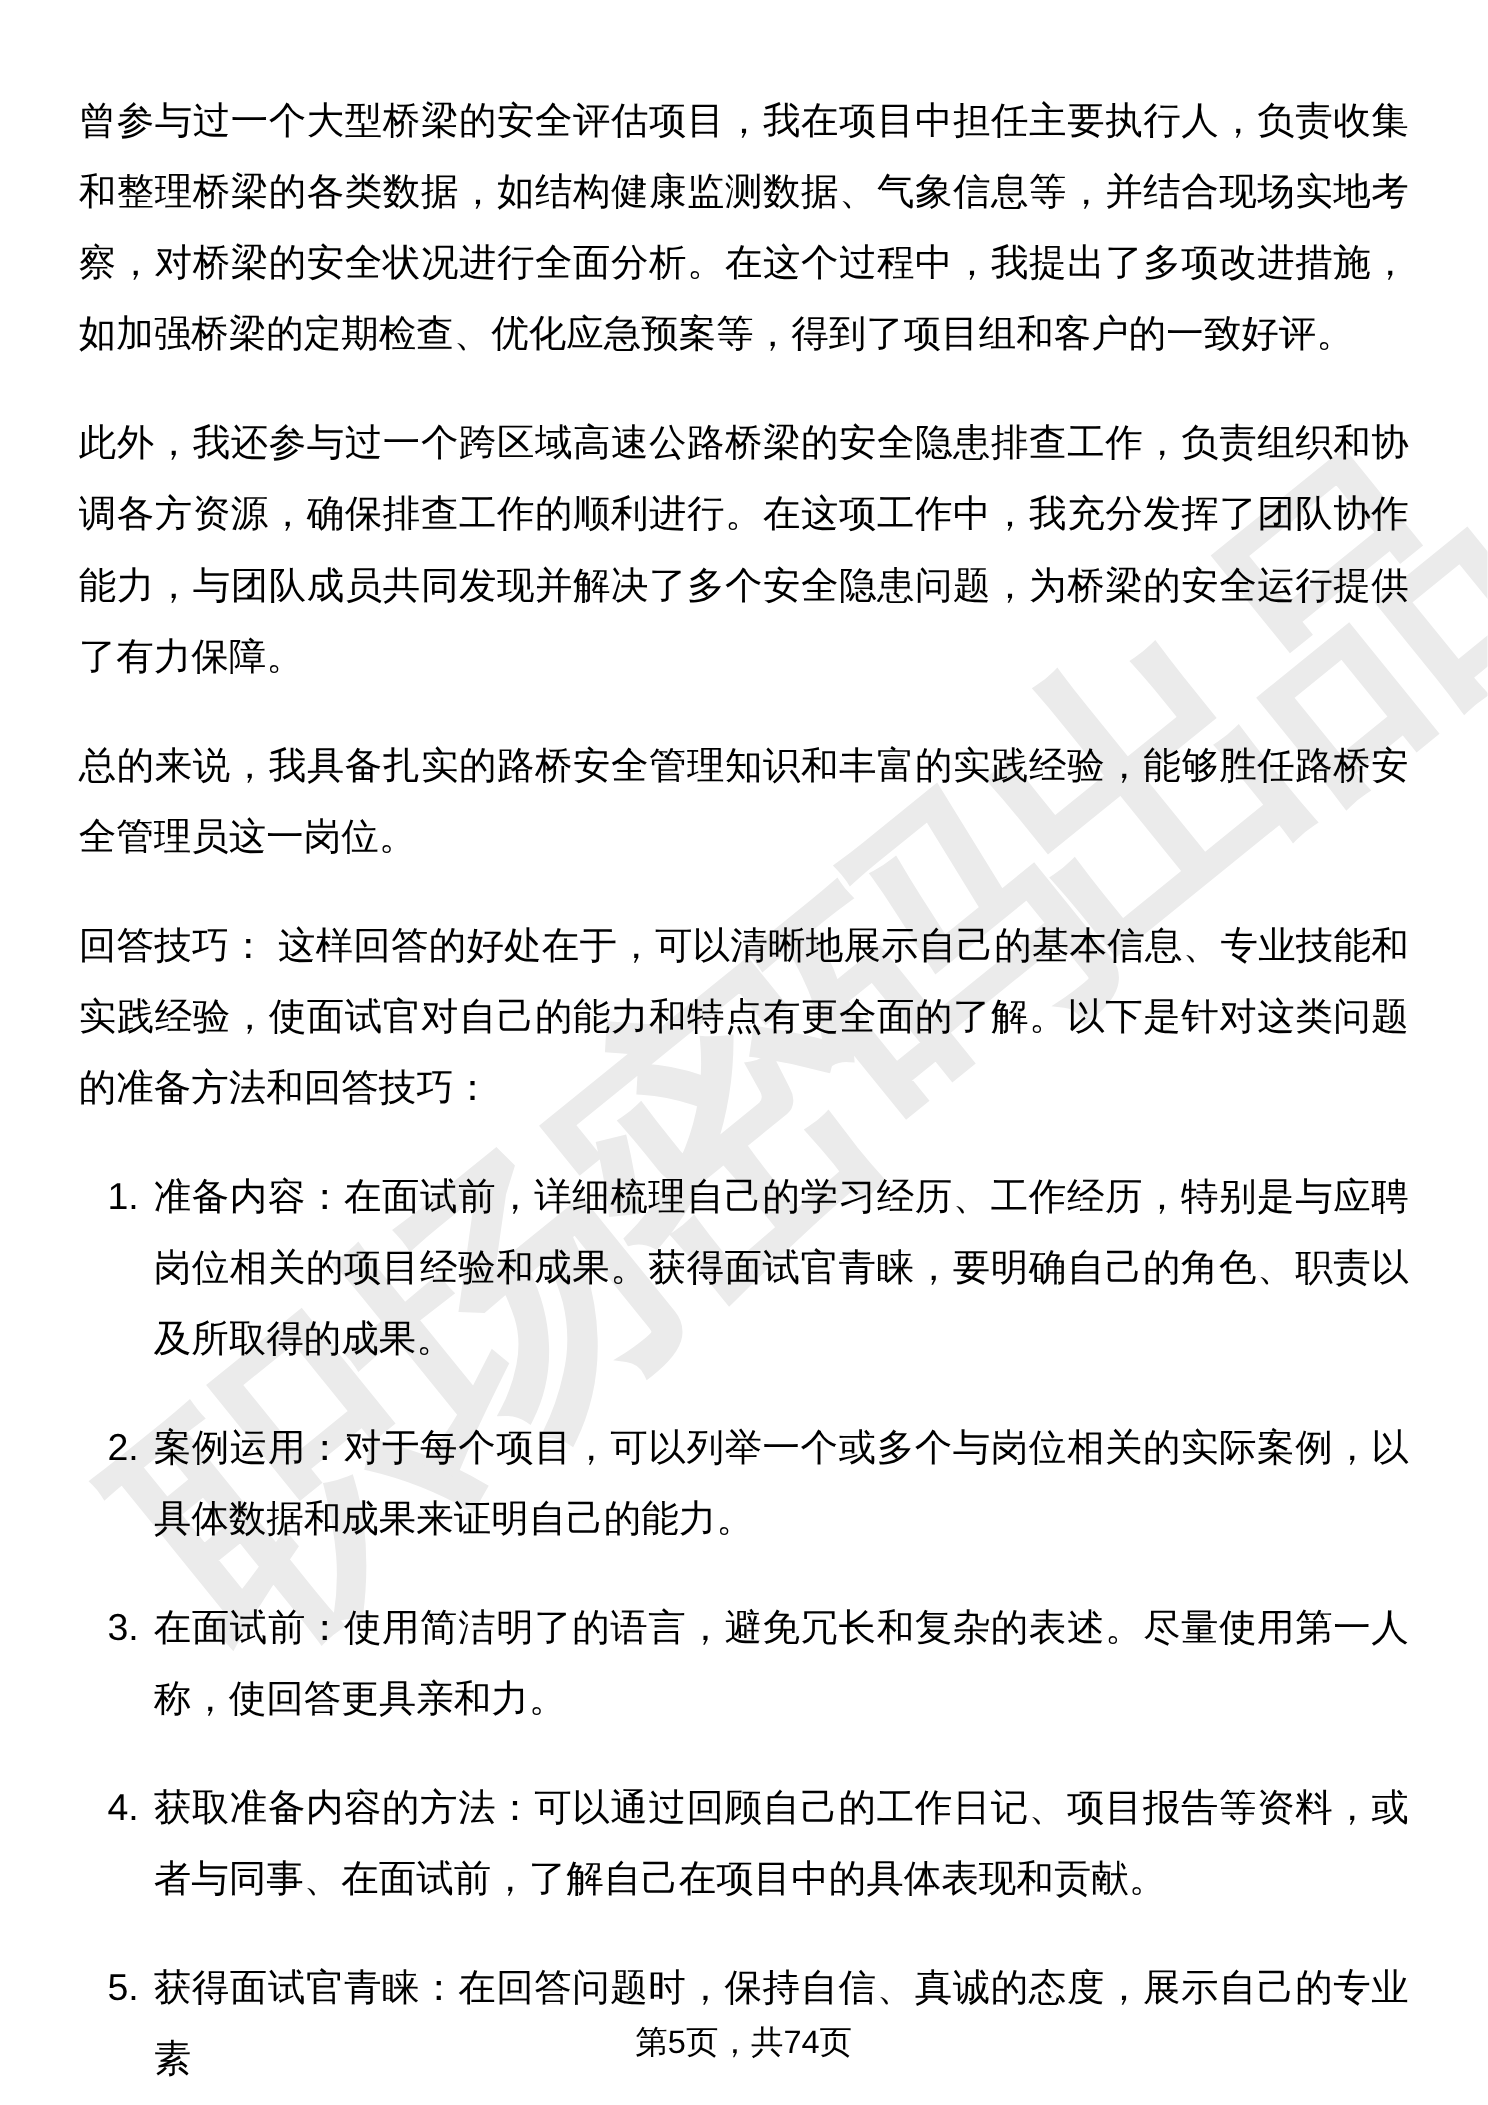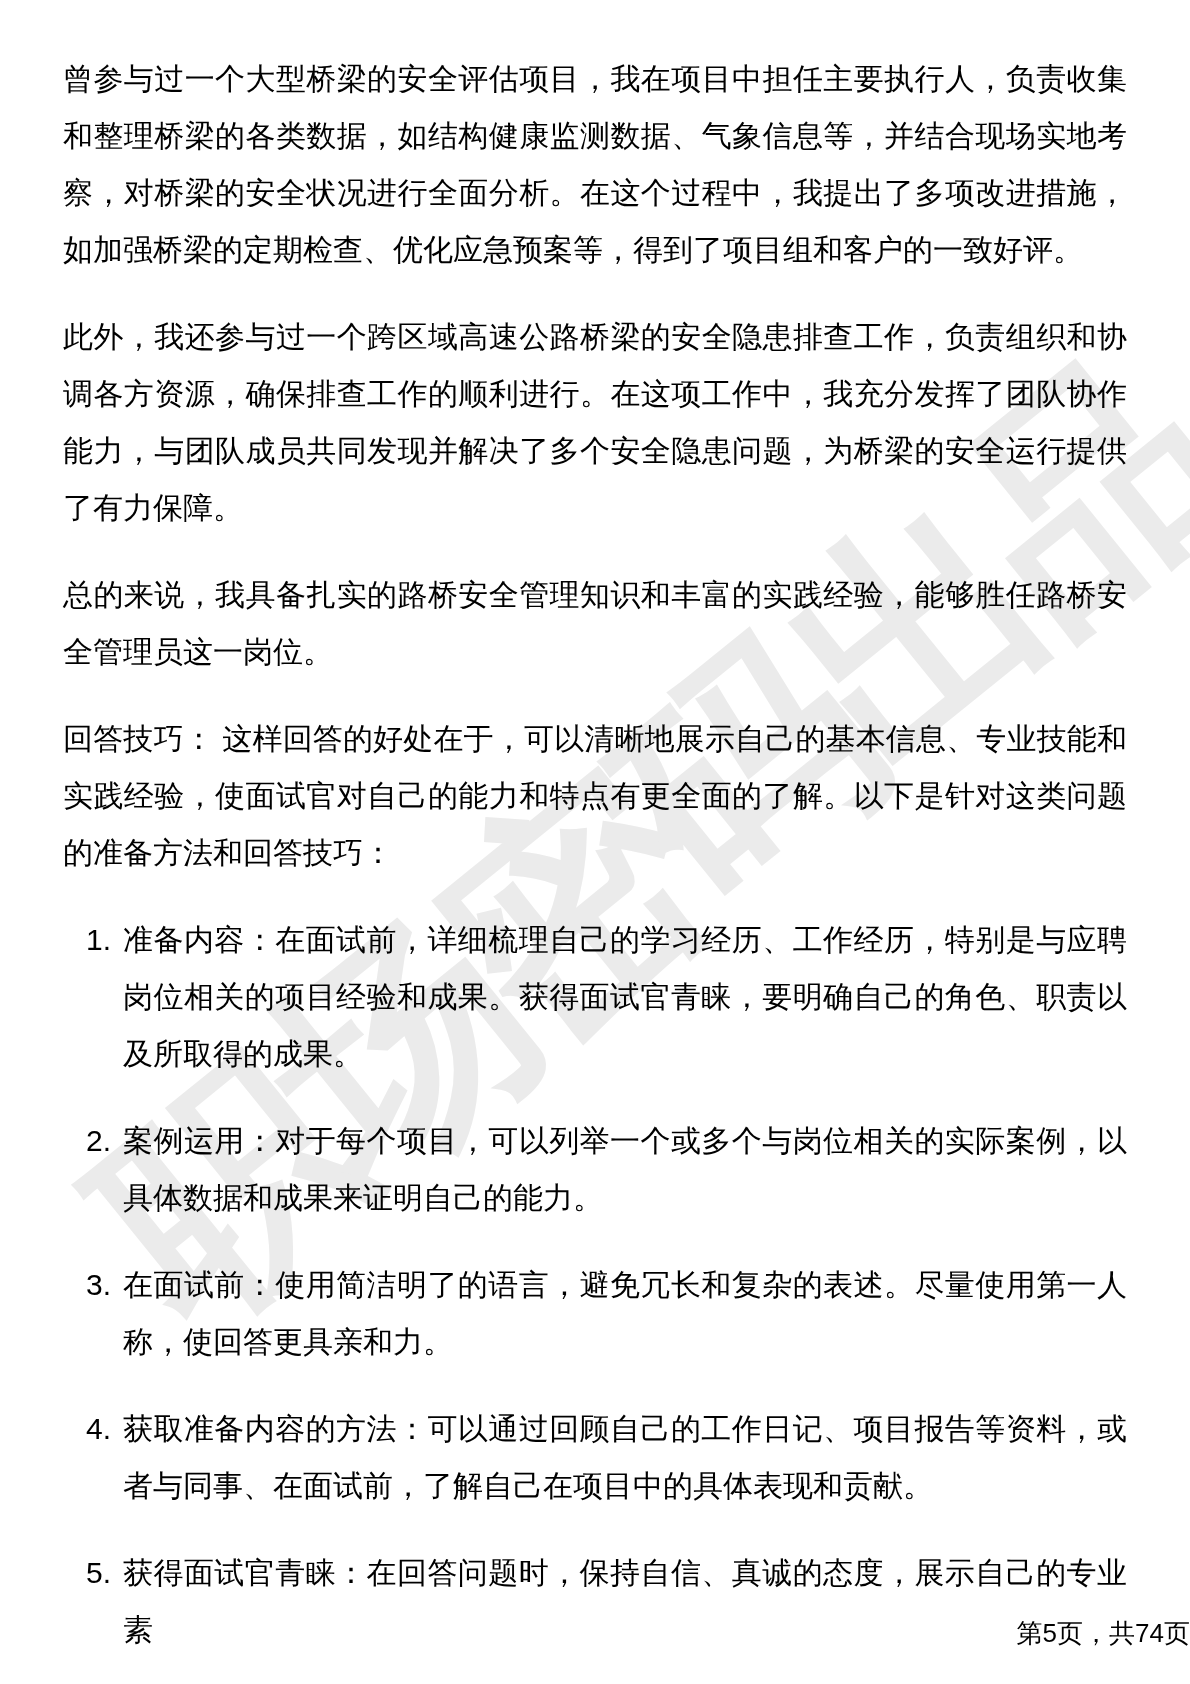--- a/index.html
+++ b/index.html
@@ -32,21 +32,21 @@
     letter-spacing: -18px;
     color: #ebebeb;
     white-space: nowrap;
     z-index: 0;
     pointer-events: none;
     user-select: none;
   }
   .content {
     position: absolute;
     left: 63px;
-    top: 50px;
+    top: 68px;
     width: 1064px;
     z-index: 1;
     font-size: 30px;
     line-height: 57px;
     text-align: justify;
     text-justify: inter-character;
   }
   .para {
     margin: 0 0 30px 0;
     text-align: justify;
@@ -71,21 +71,21 @@
   .item-text {
     flex: 1;
     text-align: justify;
     text-justify: inter-character;
   }
   .footer {
     position: absolute;
     left: 0;
     top: 1616px;
     width: 100%;
-    text-align: right;
+    text-align: center;
     font-size: 26px;
     line-height: 34px;
     color: #000000;
     z-index: 1;
   }
 </style>
 </head>
 <body>
 
 <div class="page">

